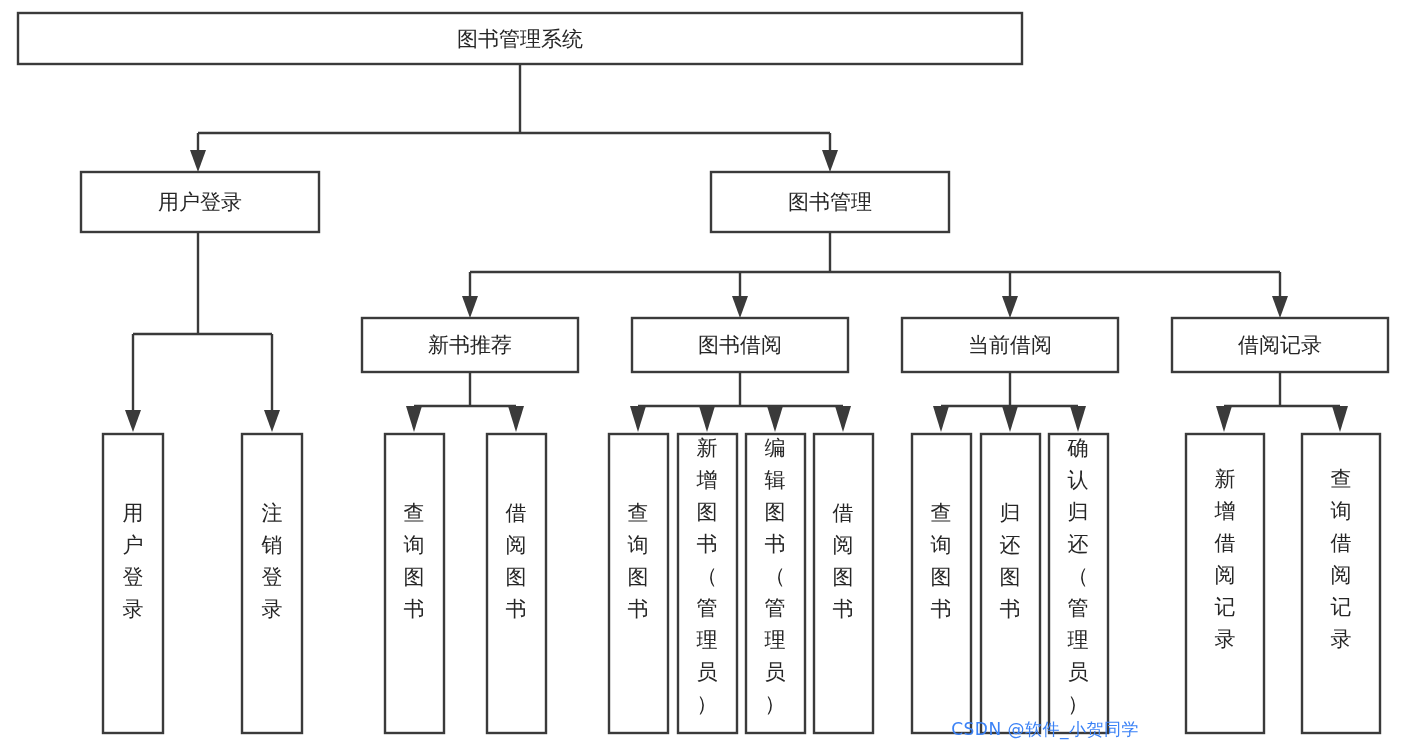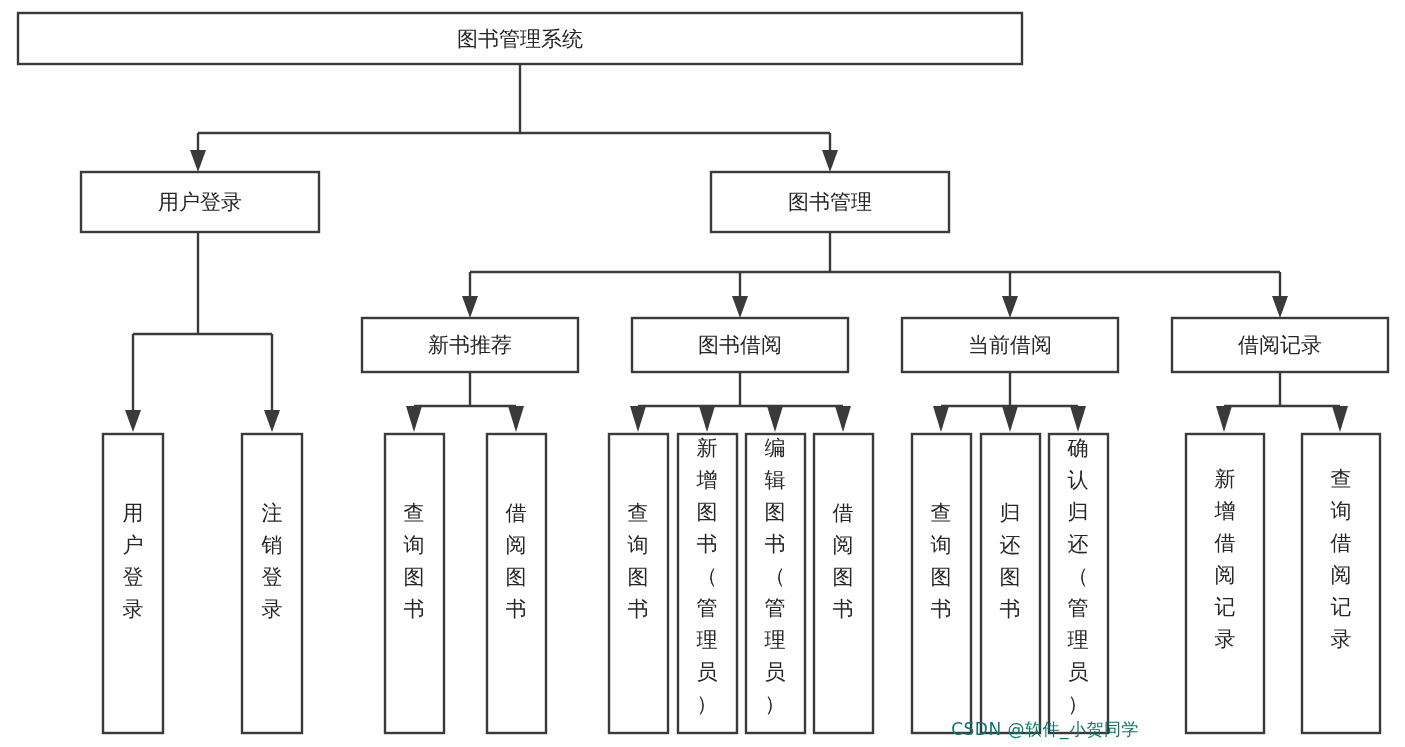--- a/index.html
+++ b/index.html
@@ -53,21 +53,21 @@
     font-family: "DejaVu Sans", "Liberation Sans", sans-serif;
     font-size: 21px;
     text-anchor: middle;
   }
   .watermark-text {
     position: absolute;
     right: 8px;
     bottom: 6px;
     font-family: "DejaVu Sans", "Liberation Sans", sans-serif;
     font-size: 17px;
-    color: #0f766e;
+    color: #3b82f6;
     white-space: nowrap;
     letter-spacing: 0.5px;
     pointer-events: none;
   }
 </style>
 </head>
 <body>
 
 <div id="diagram-root">
   <svg class="tree" viewBox="0 0 1405 747" xmlns="http://www.w3.org/2000/svg">

